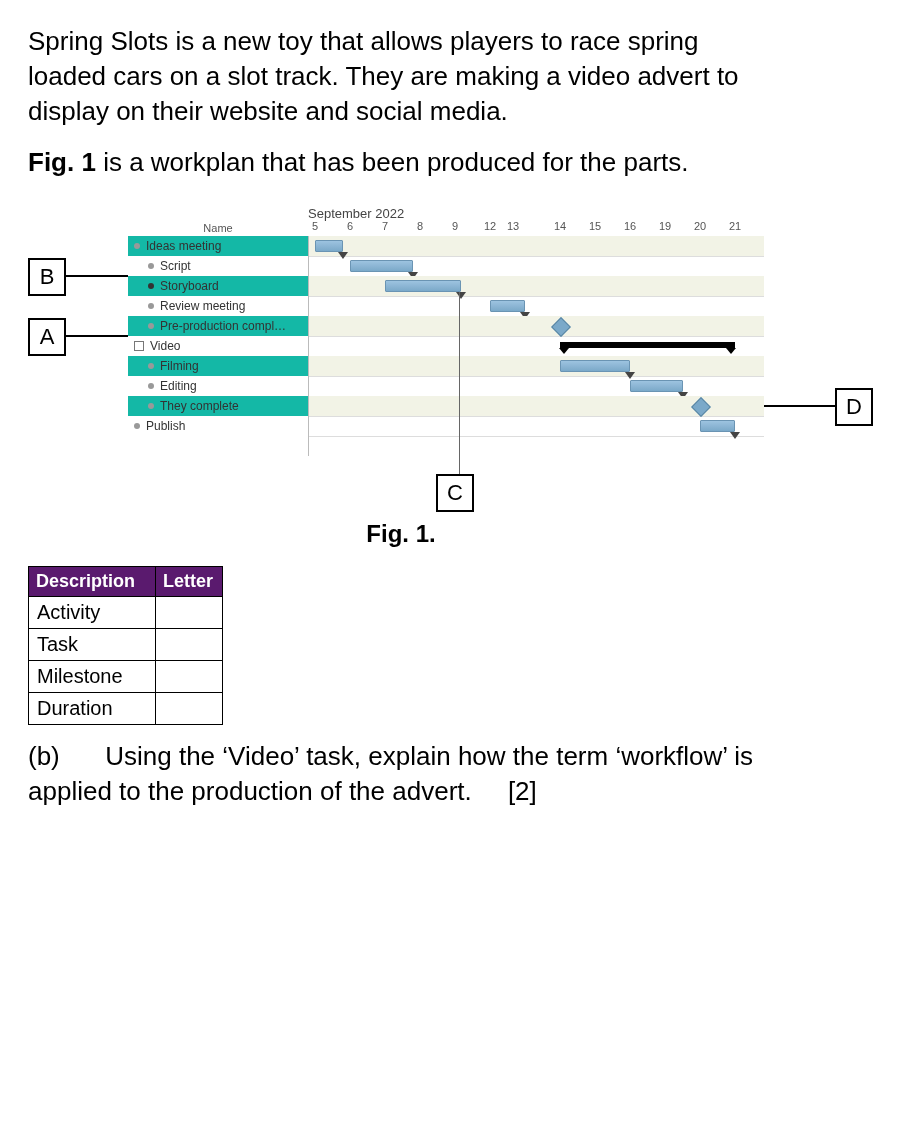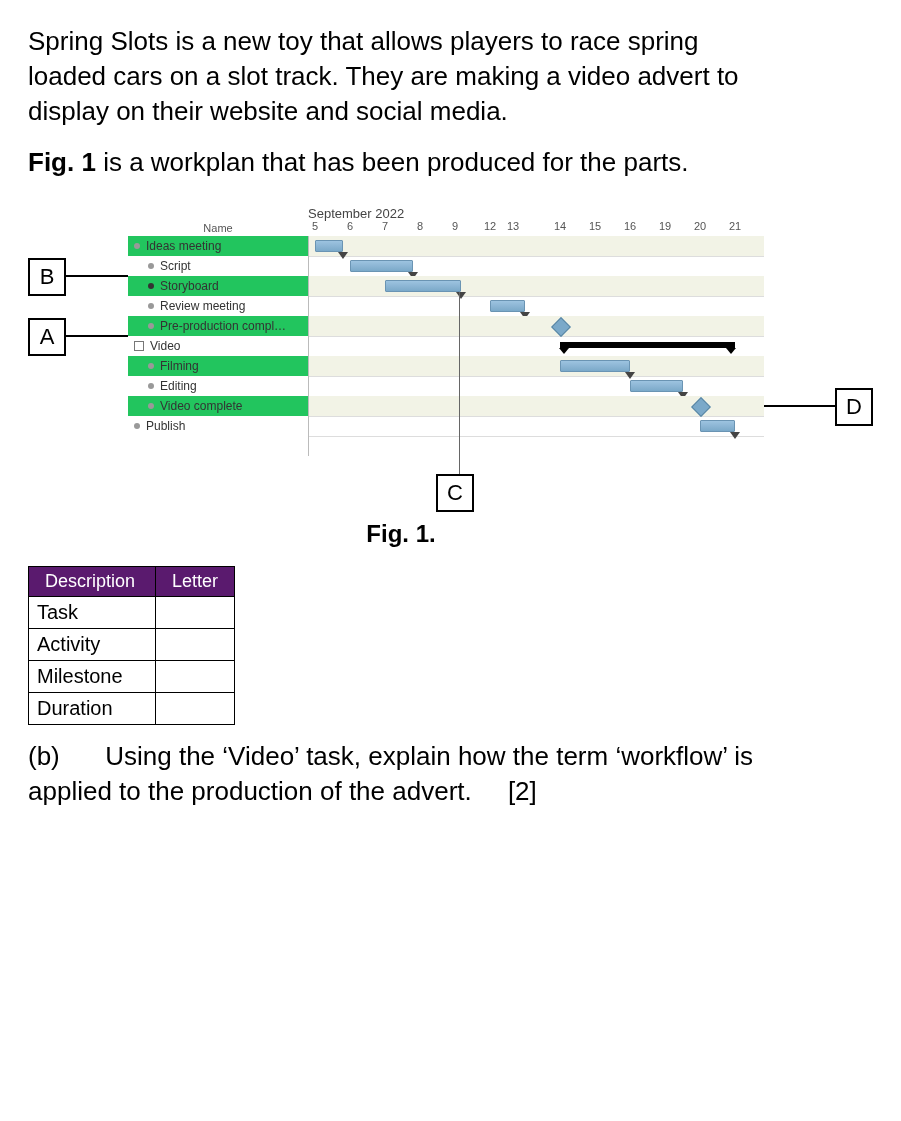--- a/index.html
+++ b/index.html
@@ -80,21 +80,21 @@
     font-size:11px;
     color:#555;
   }
   .task-row {
     height: 20px;
     display: flex;
     align-items: center;
     padding-left: 6px;
     box-sizing: border-box;
   }
-  .task-row.shade { background: #22c55e; }
+  .task-row.shade { background: #14b8a6; }
   .task-row .bullet {
     width: 6px; height: 6px; border-radius: 50%;
     background: #999; margin-right: 6px; flex:0 0 auto;
   }
   .task-row .bullet.solid { background:#333; }
   .task-row .bullet.box {
     border-radius:0; width:8px; height:8px;
     background:#fff; border:1px solid #777;
   }
   .task-row .indent1 { width: 14px; flex:0 0 auto; }
@@ -195,23 +195,23 @@
   }
   .q .ql { display:inline-block; width:70px; vertical-align:top;}
   .marks { }
   .answer-table {
     border-collapse: collapse;
     margin: 6px 0 14px 0;
   }
   .answer-table th {
     background:#5a1a6e;
     color:#fff;
-    font-weight:normal;
+    font-weight:bold;
     font-size:18px;
-    padding:4px 16px;
+    padding:4px 7px;
     border:1px solid #000;
     text-align:left;
   }
   .answer-table td {
     border:1px solid #000;
     font-size:20px;
     padding:4px 8px;
     min-width:50px;
   }
   .answer-table td.desc { min-width:110px;}
@@ -284,21 +284,21 @@
             <span class="label">Filming</span>
           </div>
           <div class="task-row">
             <span class="indent1"></span>
             <span class="bullet"></span>
             <span class="label">Editing</span>
           </div>
           <div class="task-row shade">
             <span class="indent1"></span>
             <span class="bullet"></span>
-            <span class="label">Video complete</span>
+            <span class="label">They complete</span>
           </div>
           <div class="task-row">
             <span class="bullet"></span>
             <span class="label">Publish</span>
           </div>
         </div>
 
       <div class="chart-area" id="chart-area">
 
       <div class="tick" style="left: 6px;">5</div>
@@ -361,25 +361,25 @@
 
   <table class="answer-table">
     <thead>
       <tr>
         <th>Description</th>
         <th>Letter</th>
       </tr>
     </thead>
     <tbody id="answer-tbody">
         <tr>
-          <td class="desc">Task</td>
+          <td class="desc">Activity</td>
           <td></td>
         </tr>
         <tr>
-          <td class="desc">Activity</td>
+          <td class="desc">Task</td>
           <td></td>
         </tr>
         <tr>
           <td class="desc">Milestone</td>
           <td></td>
         </tr>
         <tr>
           <td class="desc">Duration</td>
           <td></td>
         </tr>

